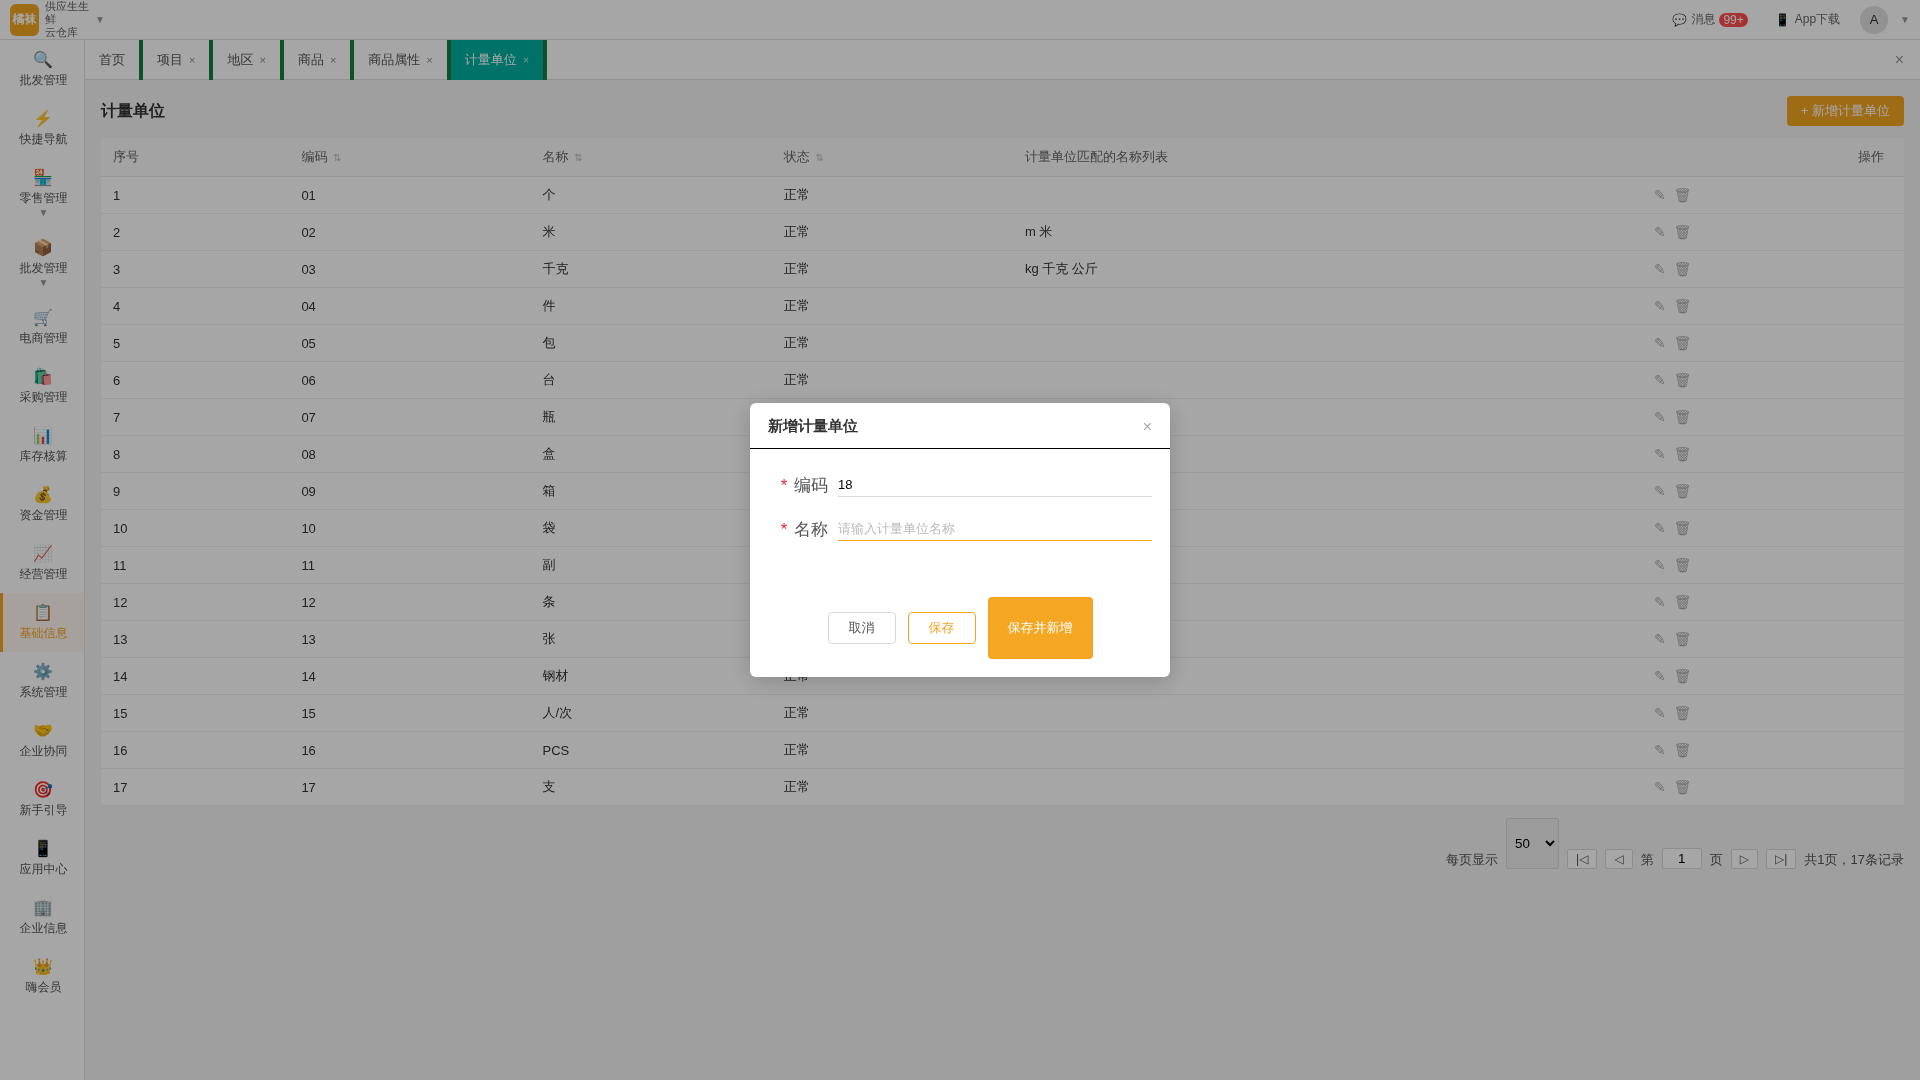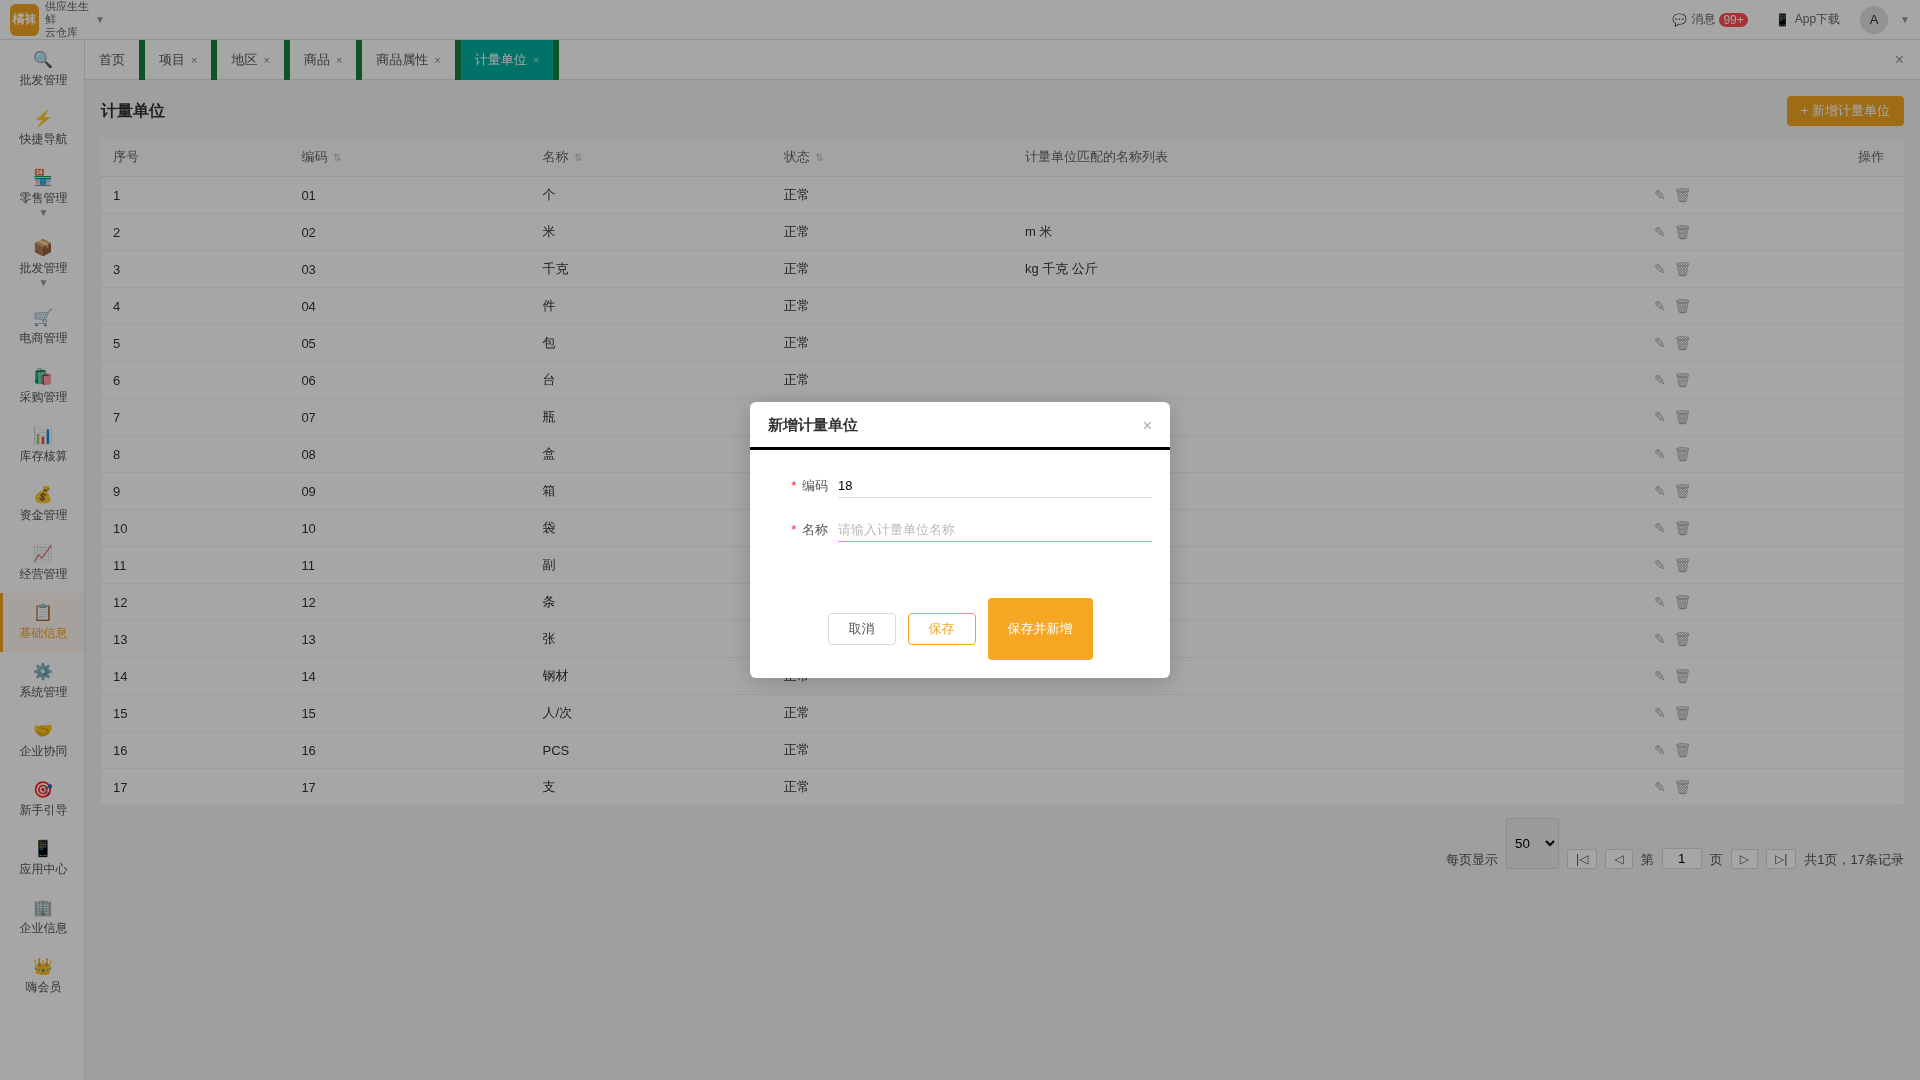--- a/index.html
+++ b/index.html
@@ -76,21 +76,21 @@
       height: 40px;
       background: #fff;
       border-bottom: 1px solid #e0e0e0;
       display: flex;
       align-items: center;
       padding: 0 0 0 0;
       position: relative;
     }
     .tab {
       height: 40px; display: flex; align-items: center; padding: 0 14px;
-      font-size: 13px; color: #555; cursor: pointer; border-right: 6px solid #15803d;
+      font-size: 13px; color: #555; cursor: pointer; border-right: 4px solid #15803d;
       white-space: nowrap;
     }
     .tab.active { background: #00b0a0; color: #fff; }
     .tab .tab-close { margin-left: 6px; font-size: 11px; opacity: 0.7; }
     .tab-close-all {
       margin-left: auto; margin-right: 8px;
       font-size: 16px; color: #999; cursor: pointer; padding: 0 8px;
     }
 
     
@@ -149,31 +149,31 @@
       display: flex; align-items: center; justify-content: center;
     }
     .modal {
       background: #fff; border-radius: 6px; width: 420px;
       box-shadow: 0 4px 24px rgba(0,0,0,0.18);
       overflow: hidden;
     }
     .modal-header {
       display: flex; align-items: center; justify-content: space-between;
       padding: 14px 18px 12px;
-      border-bottom: 3px solid #000000;
+      border-bottom: 1px solid #000000;
     }
     .modal-title { font-size: 15px; font-weight: bold; color: #333; }
     .modal-close { cursor: pointer; color: #aaa; font-size: 16px; }
     .modal-body { padding: 24px 18px; }
     .form-row {
       display: flex; align-items: center; margin-bottom: 20px;
     }
     .form-label {
       width: 60px; text-align: right; margin-right: 10px;
-      color: #555; font-size: 13px; flex-shrink: 0;
+      color: #555; font-size: 17px; flex-shrink: 0;
     }
     .required-star { color: #f5222d; margin-right: 2px; }
     .form-input {
       flex: 1; border: none; border-bottom: 1px solid #d9d9d9;
       padding: 4px 0; font-size: 13px; outline: none;
       background: transparent;
     }
     .form-input.active-border { border-bottom-color: #f5a623; }
     .form-input::placeholder { color: #bbb; }
     .modal-footer {

